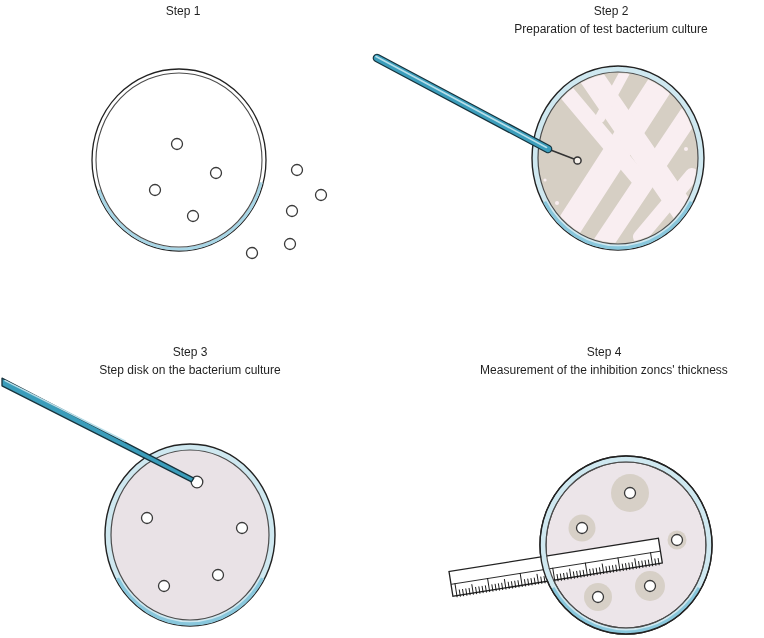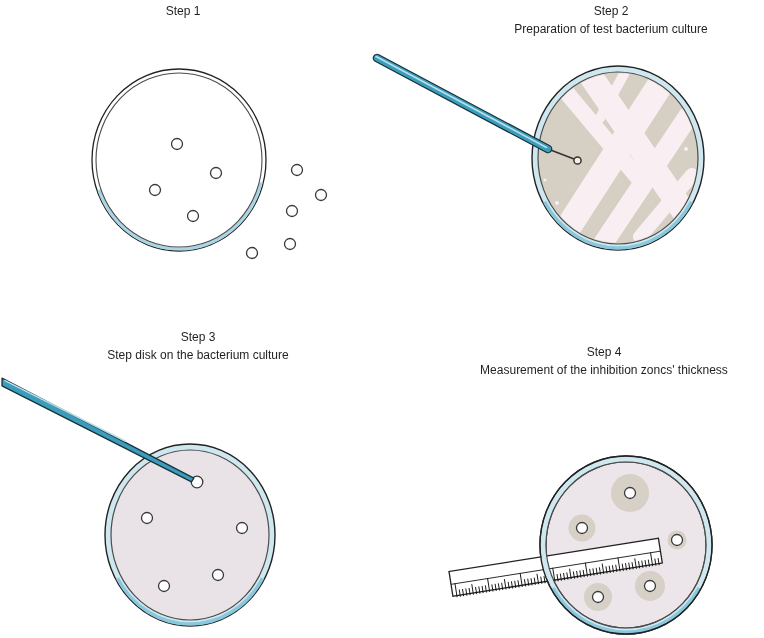--- a/index.html
+++ b/index.html
@@ -20,21 +20,21 @@
 
 <div id="stage">
 
   <div class="step-label" style="left:0px;top:3px;width:366px;">
     <div>Step 1</div>
   </div>
   <div class="step-label" style="left:429px;top:3px;width:364px;">
     <div>Step 2</div>
     <div class="cap">Preparation of test bacterium culture</div>
   </div>
-  <div class="step-label" style="left:0px;top:329px;width:380px;margin-left:8px;">
+  <div class="step-label" style="left:0px;top:344px;width:380px;">
     <div>Step 3</div>
     <div class="cap">Step disk on the bacterium culture</div>
   </div>
   <div class="step-label" style="left:413px;top:344px;width:382px;">
     <div>Step 4</div>
     <div class="cap">Measurement of the inhibition zoncs' thickness</div>
   </div>
 
   <svg id="art" width="764" height="638" viewBox="0 0 764 638">
 

